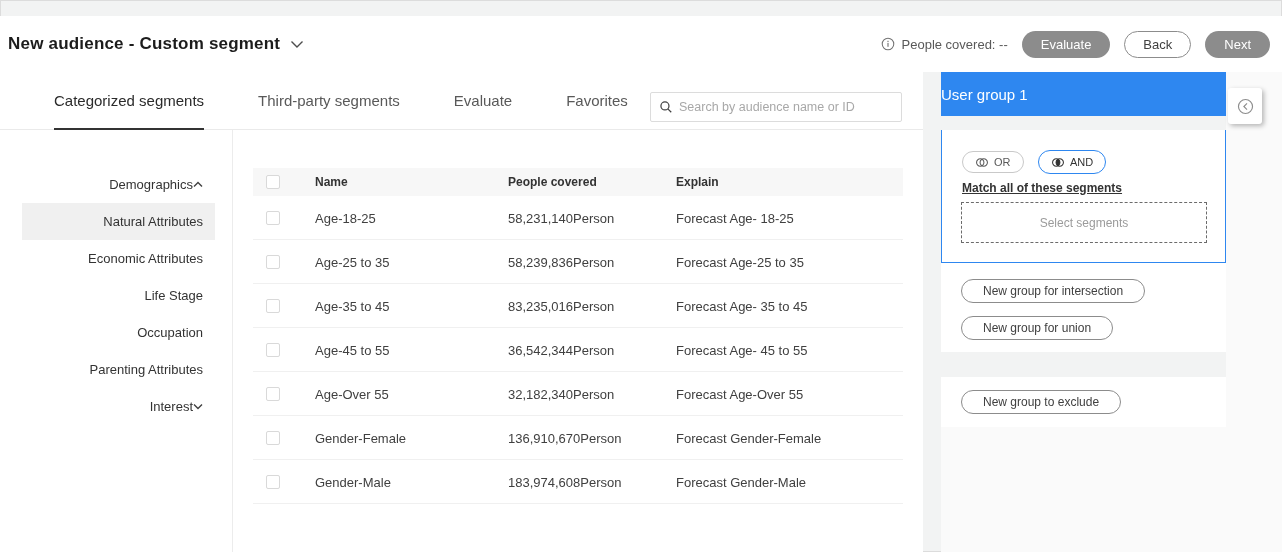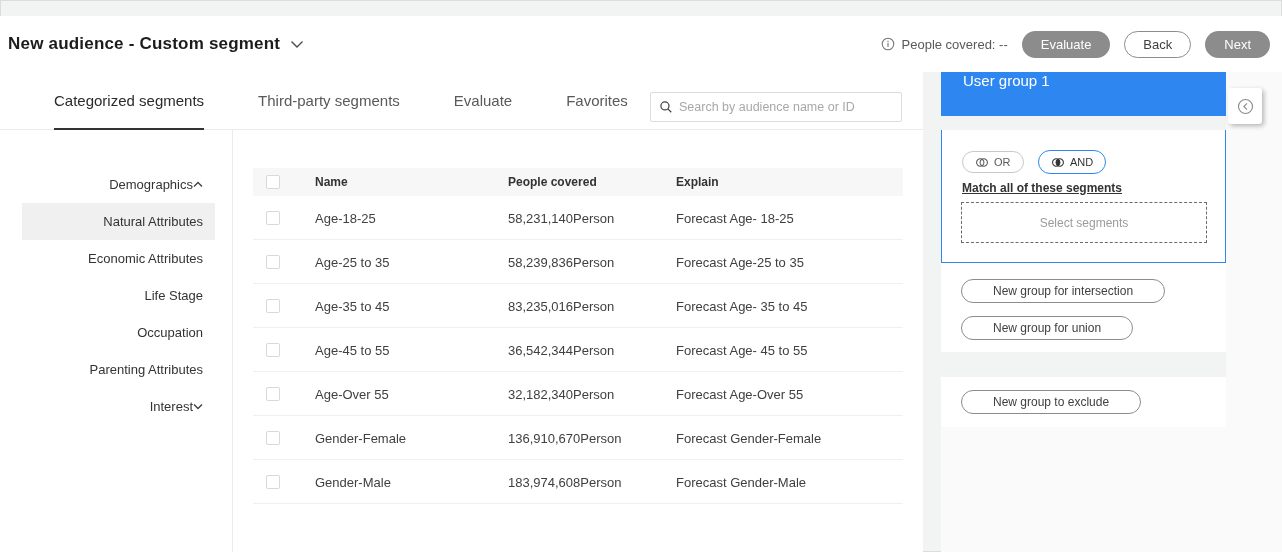--- a/index.html
+++ b/index.html
@@ -57,33 +57,33 @@
   .t-row { height:44px; position:relative; border-bottom:1px solid #f0f0f0; }
   .cb { position:absolute; left:13px; top:50%; margin-top:-7px; width:14px; height:14px;
     background:#fff; border:1px solid #d9d9d9; border-radius:2px; cursor:pointer; }
   .t-head .c1,.t-head .c2,.t-head .c3 { font-size:12px; font-weight:700; color:#333; }
   .c1,.c2,.c3 { position:absolute; top:50%; transform:translateY(-50%); font-size:13px; color:#404040; white-space:nowrap; }
   .c1 { left:62px; } .c2 { left:255px; } .c3 { left:423px; }
   
   .right-bg-a { position:absolute; left:1226px; top:72px; width:56px; height:480px; background:#fafafa; }
   .right-bg-b { position:absolute; left:941px; top:427px; width:341px; height:125px; background:#fafafa; }
   .group-header { position:absolute; left:941px; top:72px; width:285px; height:44px; background:#2e87f0;
-    display:flex; align-items:flex-start; padding-left:22px; }
+    display:flex; align-items:center; }
   .group-header .gh-title { color:#fff; font-size:15px; }
   .group-section1 { position:absolute; left:941px; top:130px; width:285px; height:222px; background:#fff; }
   .group-card { position:absolute; left:0; top:0; width:285px; height:133px; border:1px solid #2e87f0; border-top:none; background:#fff; }
   .logic-pill { position:absolute; display:inline-flex; align-items:center; gap:5px; background:#fff;
     border:1px solid #c9c9c9; border-radius:12px; font-size:11px; color:#595959; padding:0 12px; height:22px; cursor:pointer; }
   .logic-pill.or { left:20px; top:21px; }
   .logic-pill.and { left:96px; top:20px; height:24px; border:1.5px solid #2e87f0; color:#333; }
   .match-label { position:absolute; left:20px; top:51px; font-size:12px; font-weight:700; color:#333;text-decoration:underline; }
   .select-box { position:absolute; left:19px; top:72px; width:246px; height:41px; border:1px dashed #6b6b6b;
     display:flex; align-items:center; justify-content:center; font-size:12px; color:#9b9b9b; cursor:pointer; background:#fff; }
   .ghost-btn { position:absolute; height:24px; border-radius:12px; border:1px solid #8c8c8c; background:#fff;
-    color:#404040; font-size:12px; padding:0 31px; display:inline-flex; align-items:center; cursor:pointer; font-family:inherit; }
+    color:#404040; font-size:12px; padding:0 21px; display:inline-flex; align-items:center; cursor:pointer; font-family:inherit; }
   .btn-intersection { left:20px; top:149px; }
   .btn-union { left:20px; top:186px; }
   .exclude-section { position:absolute; left:941px; top:377px; width:285px; height:50px; background:#fff; }
   .btn-exclude { left:20px; top:13px; }
   .collapse-btn { position:absolute; left:1228px; top:88px; width:34px; height:36px; background:#fff; border:none;
     border-radius:3px; box-shadow:2px 2px 5px rgba(0,0,0,.28); display:flex; align-items:center; justify-content:center; cursor:pointer; }
   .icon { display:inline-flex; align-items:center; }
 </style>
 </head>
 <body>

